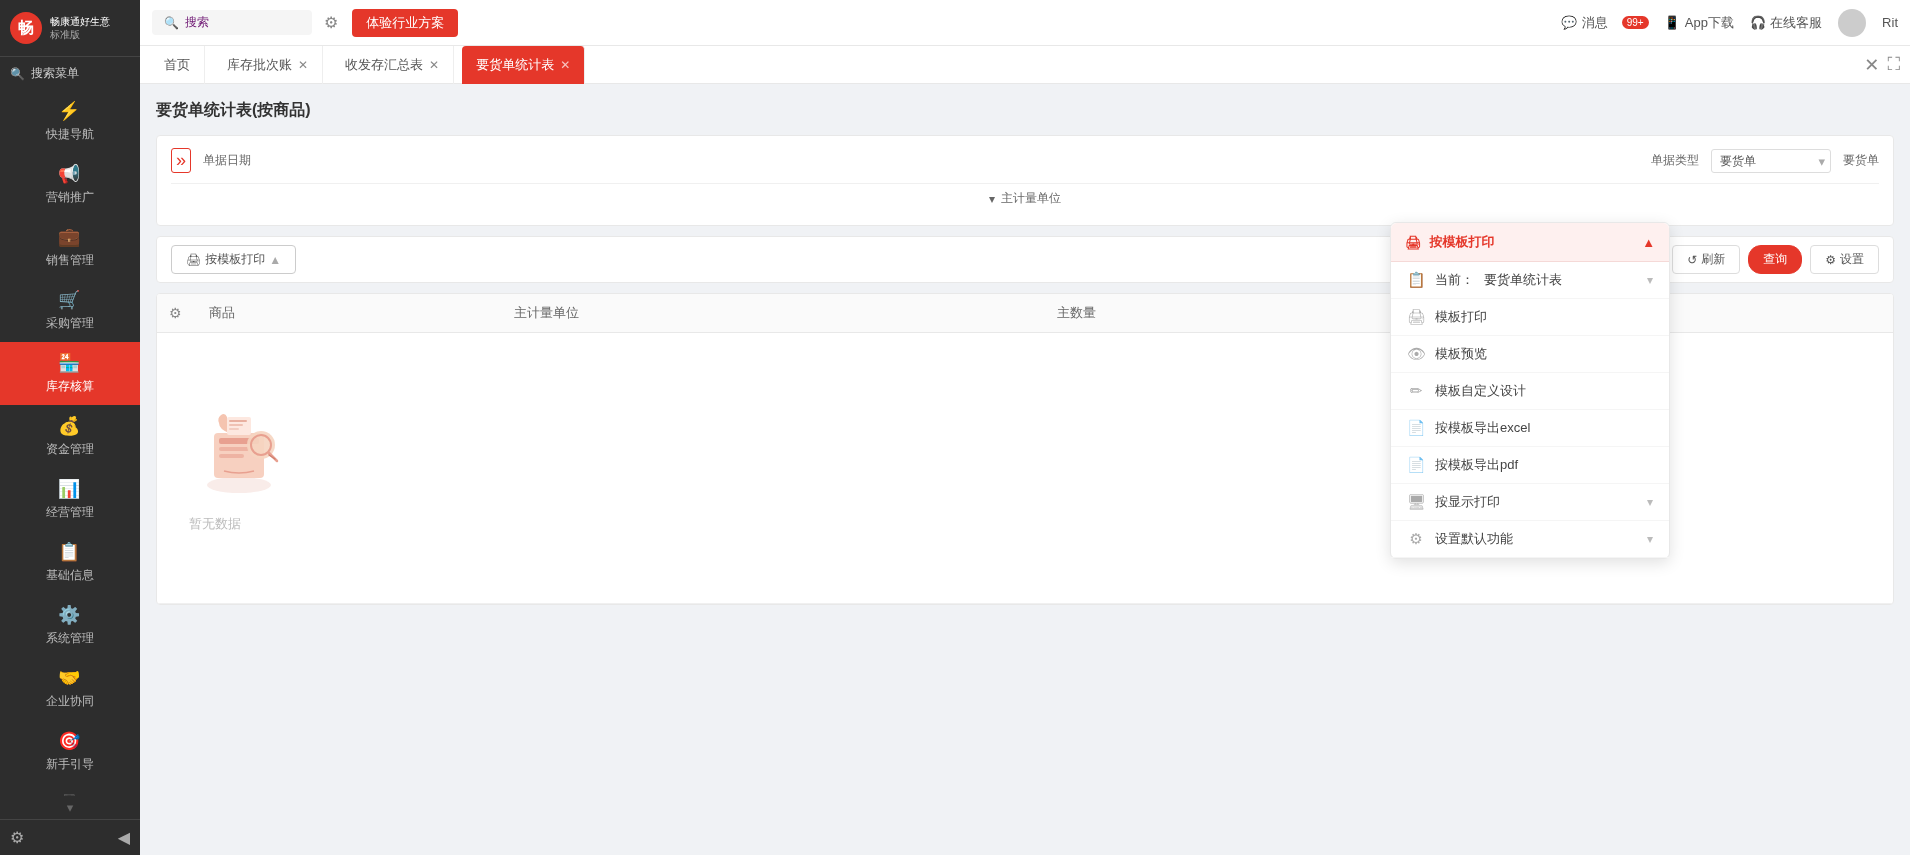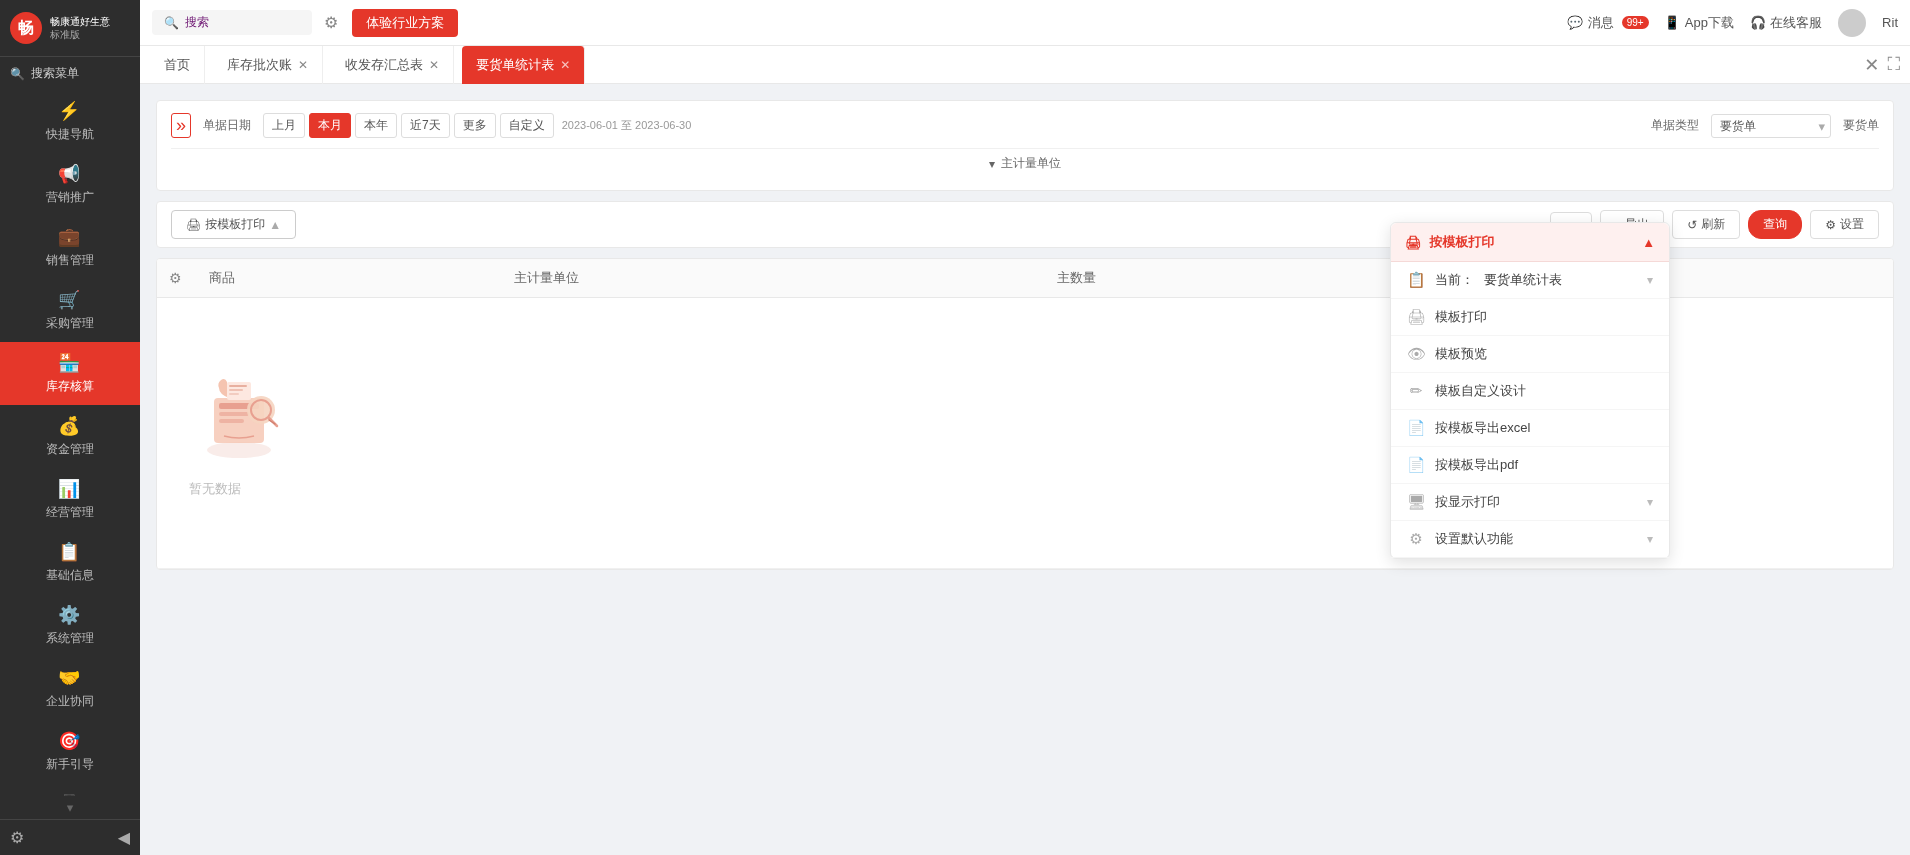--- a/index.html
+++ b/index.html
@@ -135,21 +135,21 @@
       align-items: center;
       gap: 4px;
       cursor: pointer;
     }
     .badge {
       background: #e5372a;
       color: white;
       border-radius: 10px;
       font-size: 10px;
       padding: 1px 5px;
-      margin-left: 4px;
+      margin-left: 10px;
     }
     .avatar {
       width: 28px;
       height: 28px;
       background: #ccc;
       border-radius: 50%;
     }
 
     
     .tabs {
@@ -517,36 +517,28 @@
       <span class="tab-close">✕</span>
     </div>
     <div style="margin-left:auto; display:flex; align-items:center; gap:8px;">
       <span style="color:#888;cursor:pointer;font-size:18px;">✕</span>
       <span style="color:#888;cursor:pointer;font-size:18px;">⛶</span>
     </div>
   </div>
 
   <div class="page-content">
 
+    <div class="page-title">要货单统计表(按商品)</div>
 
     <div class="filter-bar">
       <div class="filter-row">
 
         <span style="color:#e5372a;font-size:18px;cursor:pointer;border:1px solid #e5372a;border-radius:3px;padding:1px 4px;">»</span>
 
         <span class="filter-label">单据日期</span>
-        <div class="date-btn-group">
-          <button class="date-btn">上月</button>
-          <button class="date-btn active">本月</button>
-          <button class="date-btn">本年</button>
-          <button class="date-btn">近7天</button>
-          <button class="date-btn">更多</button>
-          <button class="date-btn">自定义</button>
-          <span class="date-range-text">2023-06-01 至 2023-06-30</span>
-        </div>
 
         <div style="flex:1;"></div>
 
         <span class="filter-label">单据类型</span>
         <div class="select-wrapper">
           <select class="filter-select">
             <option>要货单</option>
           </select>
         </div>
 

